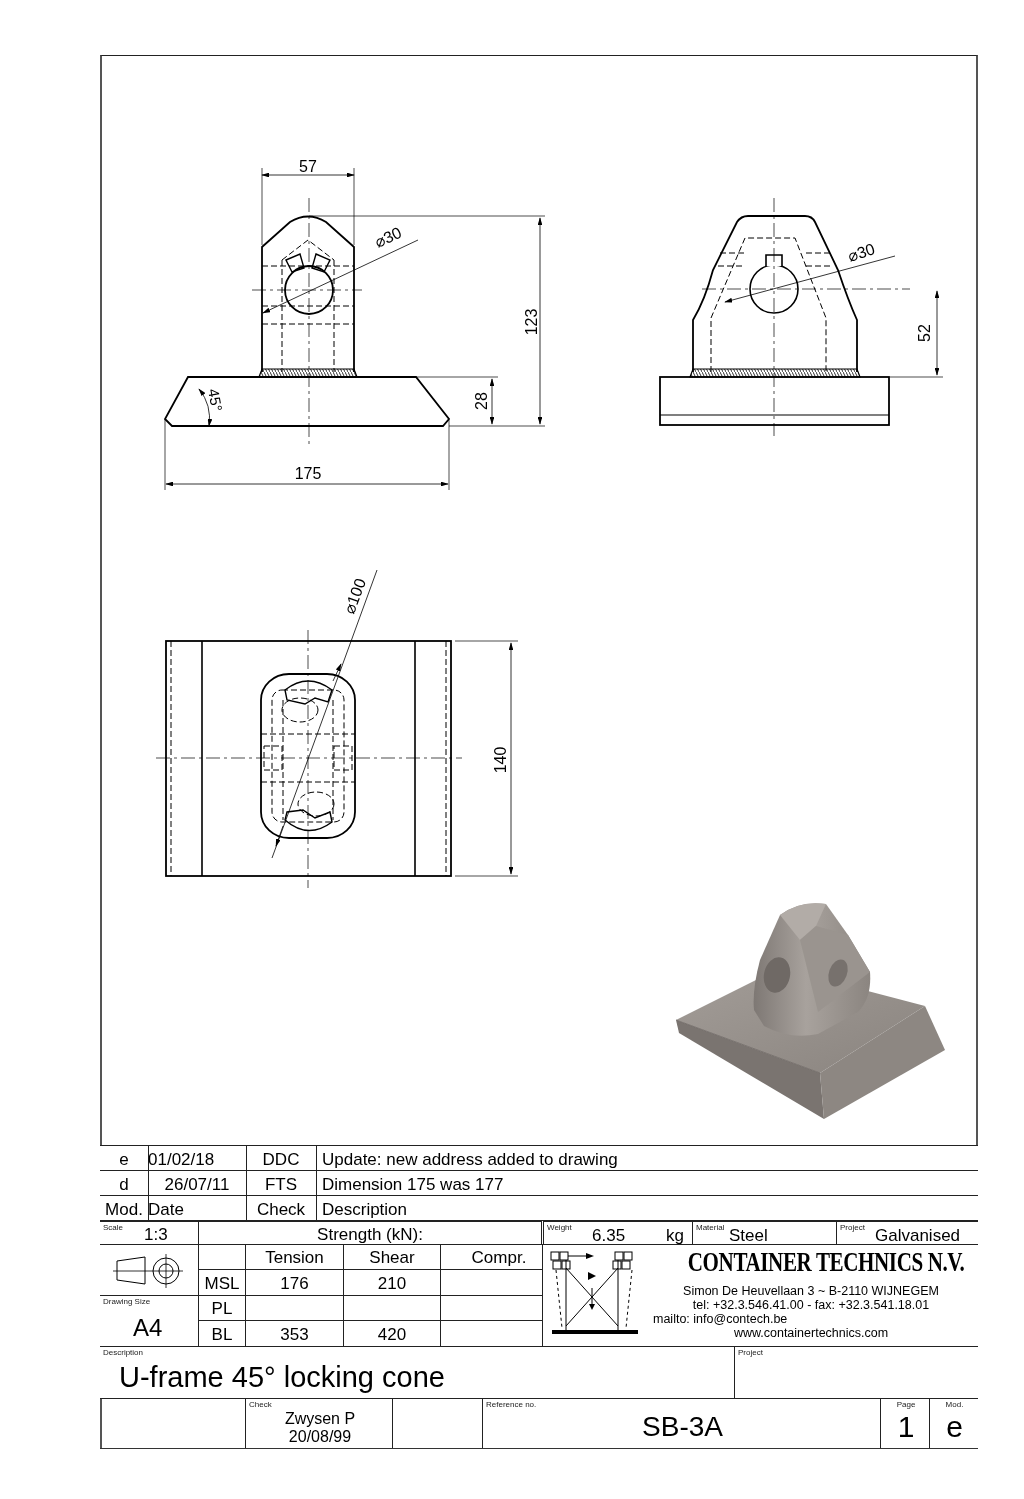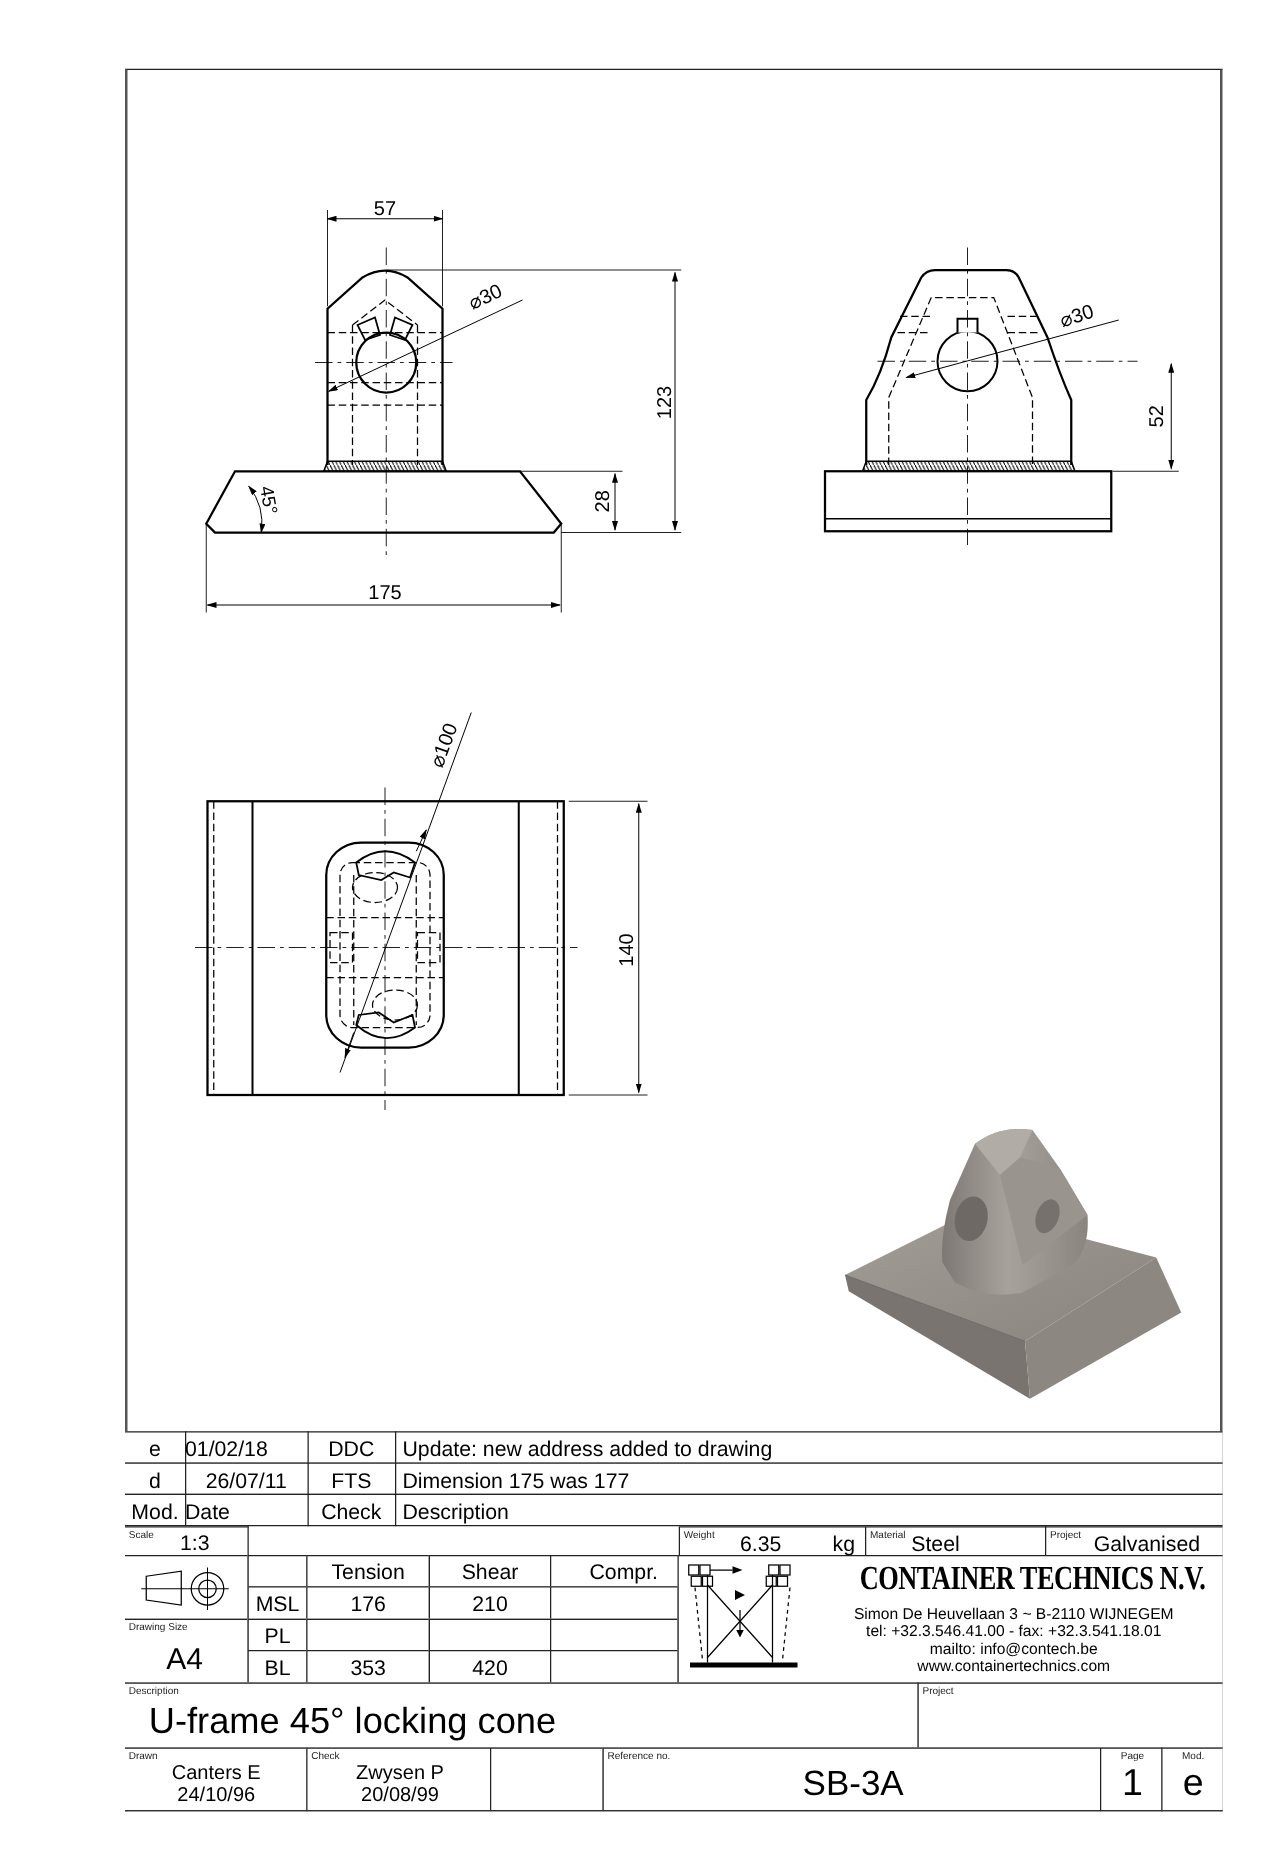--- a/index.html
+++ b/index.html
@@ -187,20 +187,23 @@
   <div>
     <span class="t c18" style="left:0;width:48px;text-align:center;top:55px;">Mod.</span>
     <span class="t c18" style="left:48px;width:98px;top:55px;">Date</span>
     <span class="t c18" style="left:146px;width:70px;text-align:center;top:55px;">Check</span>
     <span class="t c18" style="left:222px;top:55px;">Description</span>
   </div>
 
   <div class="cell" style="left:0;top:76px;width:99px;height:24px;border-left:none;">
     <span class="lbl">Scale</span>
     <span class="t c18" style="left:44px;top:3px;">1:3</span>
+  </div>
+  <div class="cell" style="left:98px;top:76px;width:344px;height:24px;">
+    <span class="t c18 ctr" style="top:3px;">Strength (kN):</span>
   </div>
   <div class="cell" style="left:443px;top:76px;width:150px;height:24px;">
     <span class="lbl">Weight</span>
     <span class="t c18" style="left:48px;top:4px;">6.35</span>
     <span class="t c18" style="left:122px;top:4px;">kg</span>
   </div>
   <div class="cell" style="left:592px;top:76px;width:145px;height:24px;">
     <span class="lbl">Material</span>
     <span class="t c18" style="left:36px;top:4px;">Steel</span>
   </div>
@@ -295,38 +298,33 @@
       <path d="M40,5 L48,8 L40,11 Z" fill="#000"></path>
       <path d="M46,40 L46,58" stroke="#000"></path>
         <path d="M43,56 L46,62 L49,56 Z" fill="#000"></path>
       <path d="M42,24 L50,28 L42,32 Z" fill="#000"></path>
     </svg>
     <div class="t ctr" style="top:2px;left:110px;width:316px;">
       <div class="company">CONTAINER TECHNICS N.V.</div>
     </div>
     <span class="t" style="left:110px;width:316px;text-align:center;top:39px;font-size:12.5px;">Simon De Heuvellaan 3 ~ B-2110 WIJNEGEM</span>
     <span class="t" style="left:110px;width:316px;text-align:center;top:53px;font-size:12.5px;">tel: +32.3.546.41.00 - fax: +32.3.541.18.01</span>
-    <span class="t" style="left:110px;width:316px;text-align:center;top:67px;font-size:12.5px;">mailto: info@contech.be</span>
+    <span class="t" style="left:110px;width:316px;top:67px;font-size:12.5px;">mailto: info@contech.be</span>
     <span class="t" style="left:110px;width:316px;text-align:center;top:81px;font-size:12.5px;">www.containertechnics.com</span>
   </div>
 
   <div class="cell" style="left:0;top:201px;width:635px;height:53px;border-left:none;">
     <span class="lbl">Description</span>
     <span class="t" style="left:19px;top:14px;font-size:29px;">U-frame 45° locking cone</span>
   </div>
   <div class="cell" style="left:634px;top:201px;width:244px;height:53px;border-right:none;">
     <span class="lbl">Project</span>
     <span class="t c18" style="left:10px;top:20px;"></span>
   </div>
 
-  <div class="cell" style="left:0;top:253px;width:146px;height:51px;border-left:none;">
-    <span class="lbl">Drawn</span>
-    <span class="t" style="left:0;width:146px;text-align:center;top:11px;font-size:16px;">Canters E</span>
-    <span class="t" style="left:0;width:146px;text-align:center;top:29px;font-size:16px;">24/10/96</span>
-  </div>
   <div class="cell" style="left:145px;top:253px;width:148px;height:51px;">
     <span class="lbl">Check</span>
     <span class="t" style="left:0;width:148px;text-align:center;top:11px;font-size:16px;">Zwysen P</span>
     <span class="t" style="left:0;width:148px;text-align:center;top:29px;font-size:16px;">20/08/99</span>
   </div>
   <div class="cell" style="left:292px;top:253px;width:91px;height:51px;"></div>
   <div class="cell" style="left:382px;top:253px;width:399px;height:51px;">
     <span class="lbl">Reference no.</span>
     <span class="t" style="left:0;width:399px;text-align:center;top:12px;font-size:28px;">SB-3A</span>
   </div>

